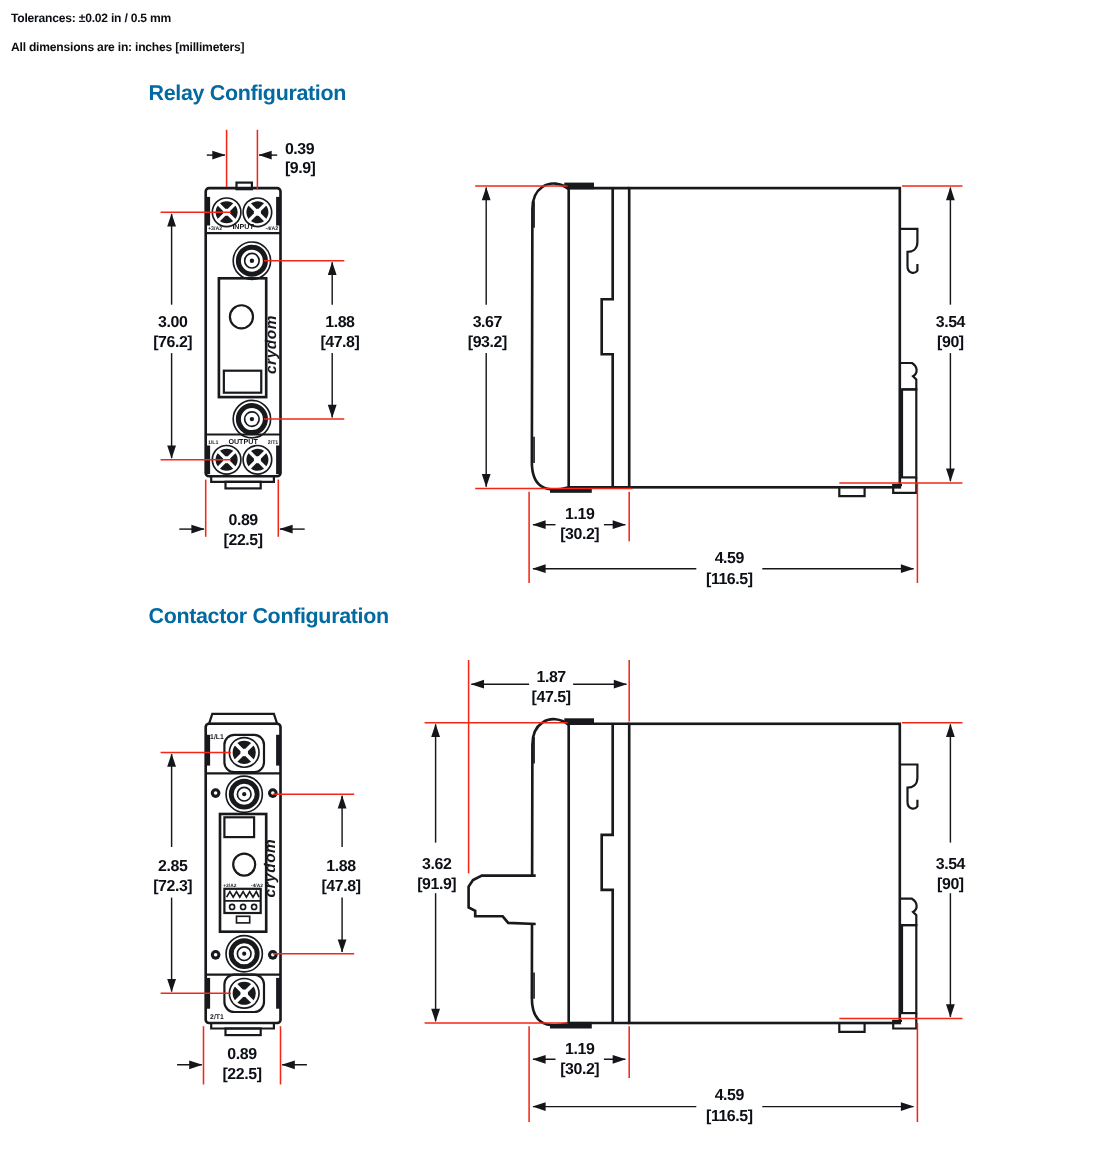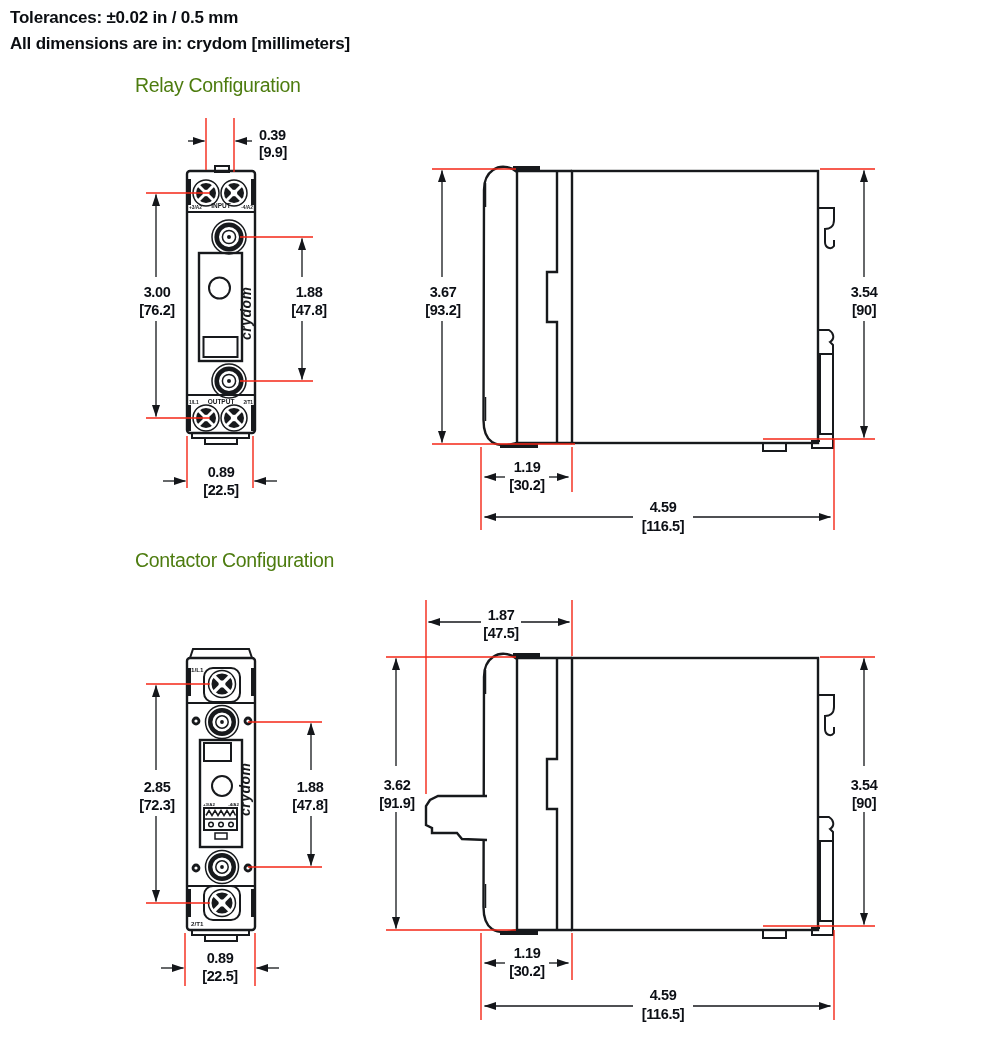--- a/index.html
+++ b/index.html
@@ -1,20 +1,20 @@
 <!DOCTYPE html>
 <html><head>
 <meta charset="utf-8">
 <style>
   html,body{margin:0;padding:0}
   body{width:1000px;height:1054px;background:#ffffff;position:relative;
        font-family:"Liberation Sans",sans-serif;overflow:hidden}
-  .hdr{position:absolute;left:10px;top:5px;font-weight:700;font-size:17px;
+  .hdr{position:absolute;left:10px;top:5px;font-weight:700;font-size:11px;
        line-height:25.5px;color:#0b0e12;letter-spacing:-0.2px}
-  .sect{position:absolute;font-weight:400;font-size:19.5px;color:#4d7c0f;letter-spacing:-0.3px}
+  .sect{position:absolute;font-weight:700;font-size:19.5px;color:#0369a1;letter-spacing:-0.3px}
   #relay-title{left:135px;top:74px}
   #contactor-title{left:135px;top:549px}
   svg{position:absolute;left:0;top:0}
   .red{stroke:#f42616;stroke-width:1.4;fill:none}
   .dim{stroke:#14161a;stroke-width:1.3;fill:none}
   .part{stroke:#17191c;stroke-width:2.4;fill:none}
   .partw{stroke:#17191c;stroke-width:2.4;fill:#fff}
   .med{stroke:#17191c;stroke-width:2;fill:none}
   .thin{stroke:#17191c;stroke-width:1.5;fill:none}
   .dark{fill:#17191c;stroke:none}
@@ -23,21 +23,21 @@
   .pin{font:700 4.8px "Liberation Sans",sans-serif;fill:#17191c}
   .nano{font:700 4.4px "Liberation Sans",sans-serif;fill:#17191c}
   .lbl{font:700 6.2px "Liberation Sans",sans-serif;fill:#17191c}
   .brand{font:italic 700 14px "Liberation Sans",sans-serif;fill:#17191c;letter-spacing:.5px}
 </style>
 </head>
 <body>
 
 <div class="hdr">
   <div>Tolerances: ±0.02 in / 0.5 mm</div>
-  <div>All dimensions are in: crydom [millimeters]</div>
+  <div>All dimensions are in: inches [millimeters]</div>
 </div>
 
 <div class="sect" id="relay-title">Relay Configuration</div>
 <div class="sect" id="contactor-title">Contactor Configuration</div>
 
 <svg width="1000" height="1054" viewBox="0 0 1000 1054">
   <defs>
     <marker id="arr" markerWidth="14" markerHeight="10" refX="12.5" refY="5" orient="auto-start-reverse" markerUnits="userSpaceOnUse">
       <path d="M1,1 L13,5 L1,9 Z" fill="#14161a"></path>
     </marker>

